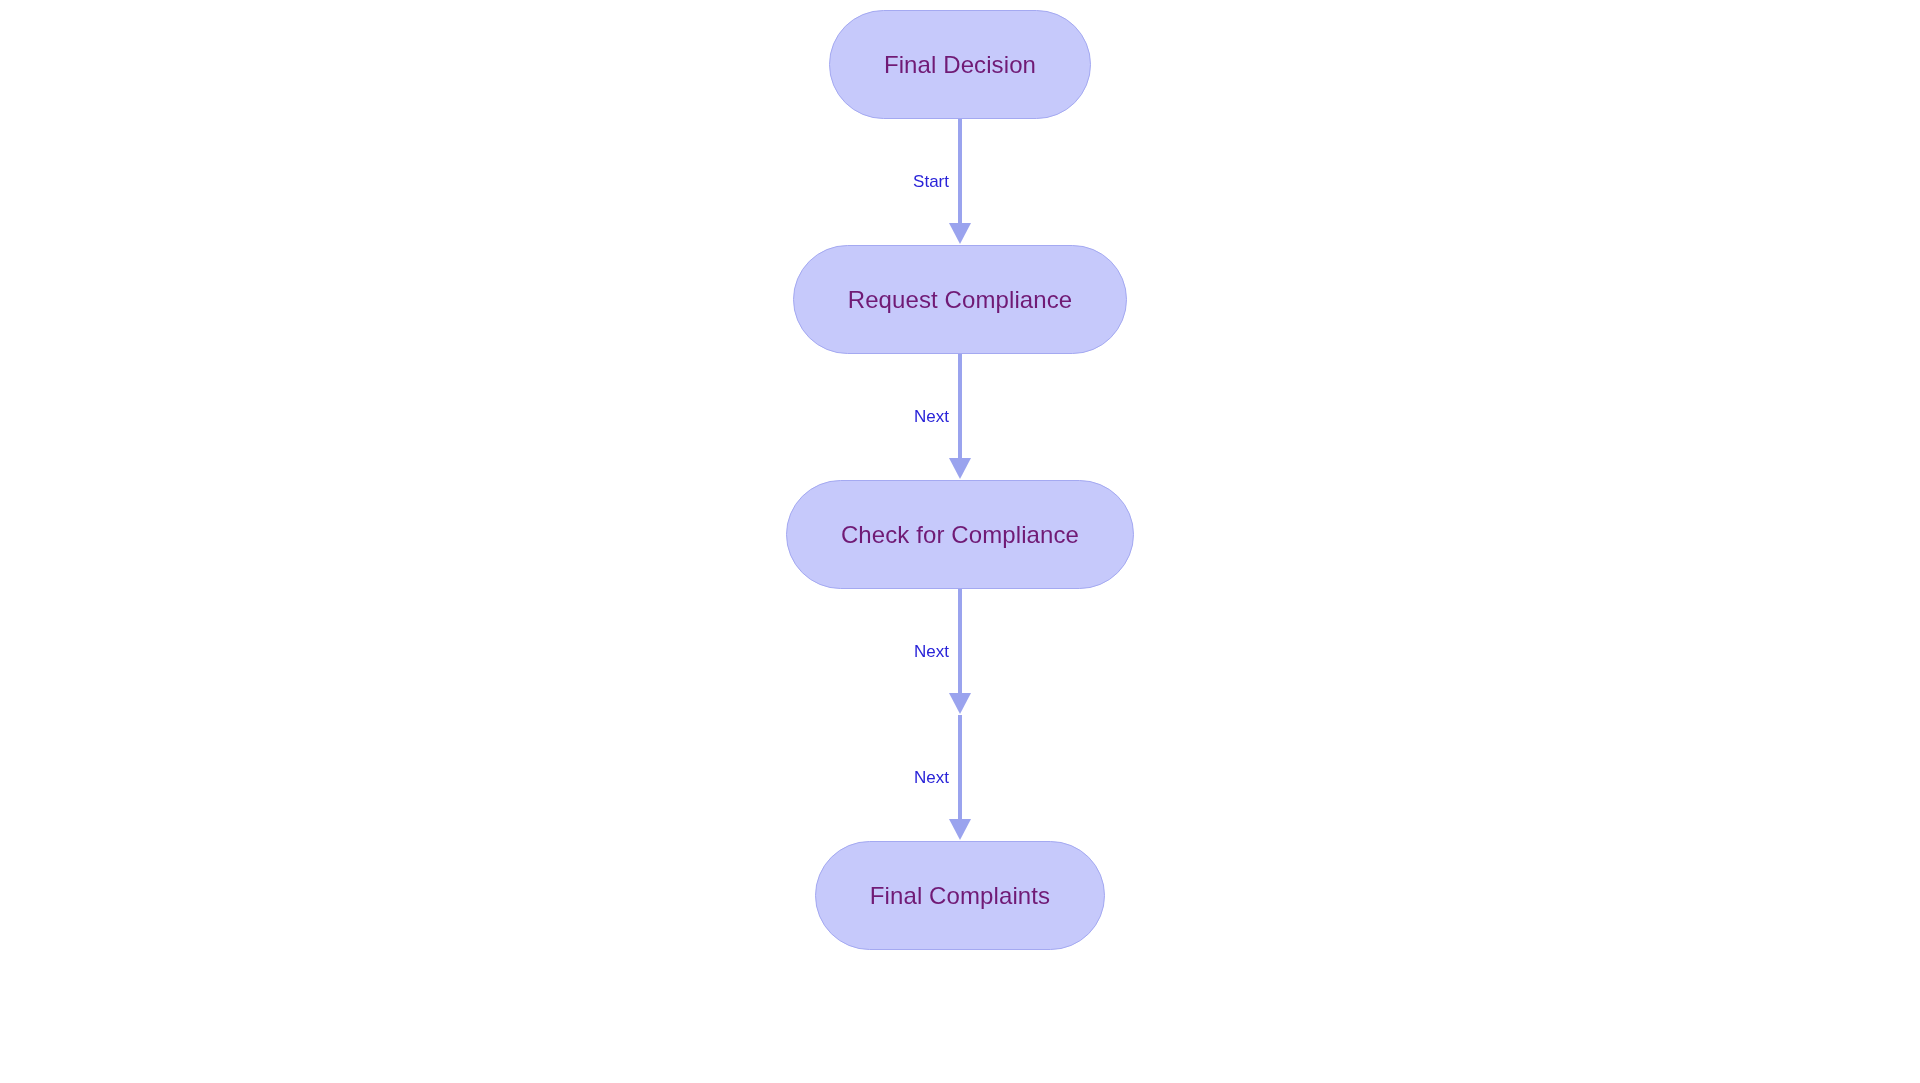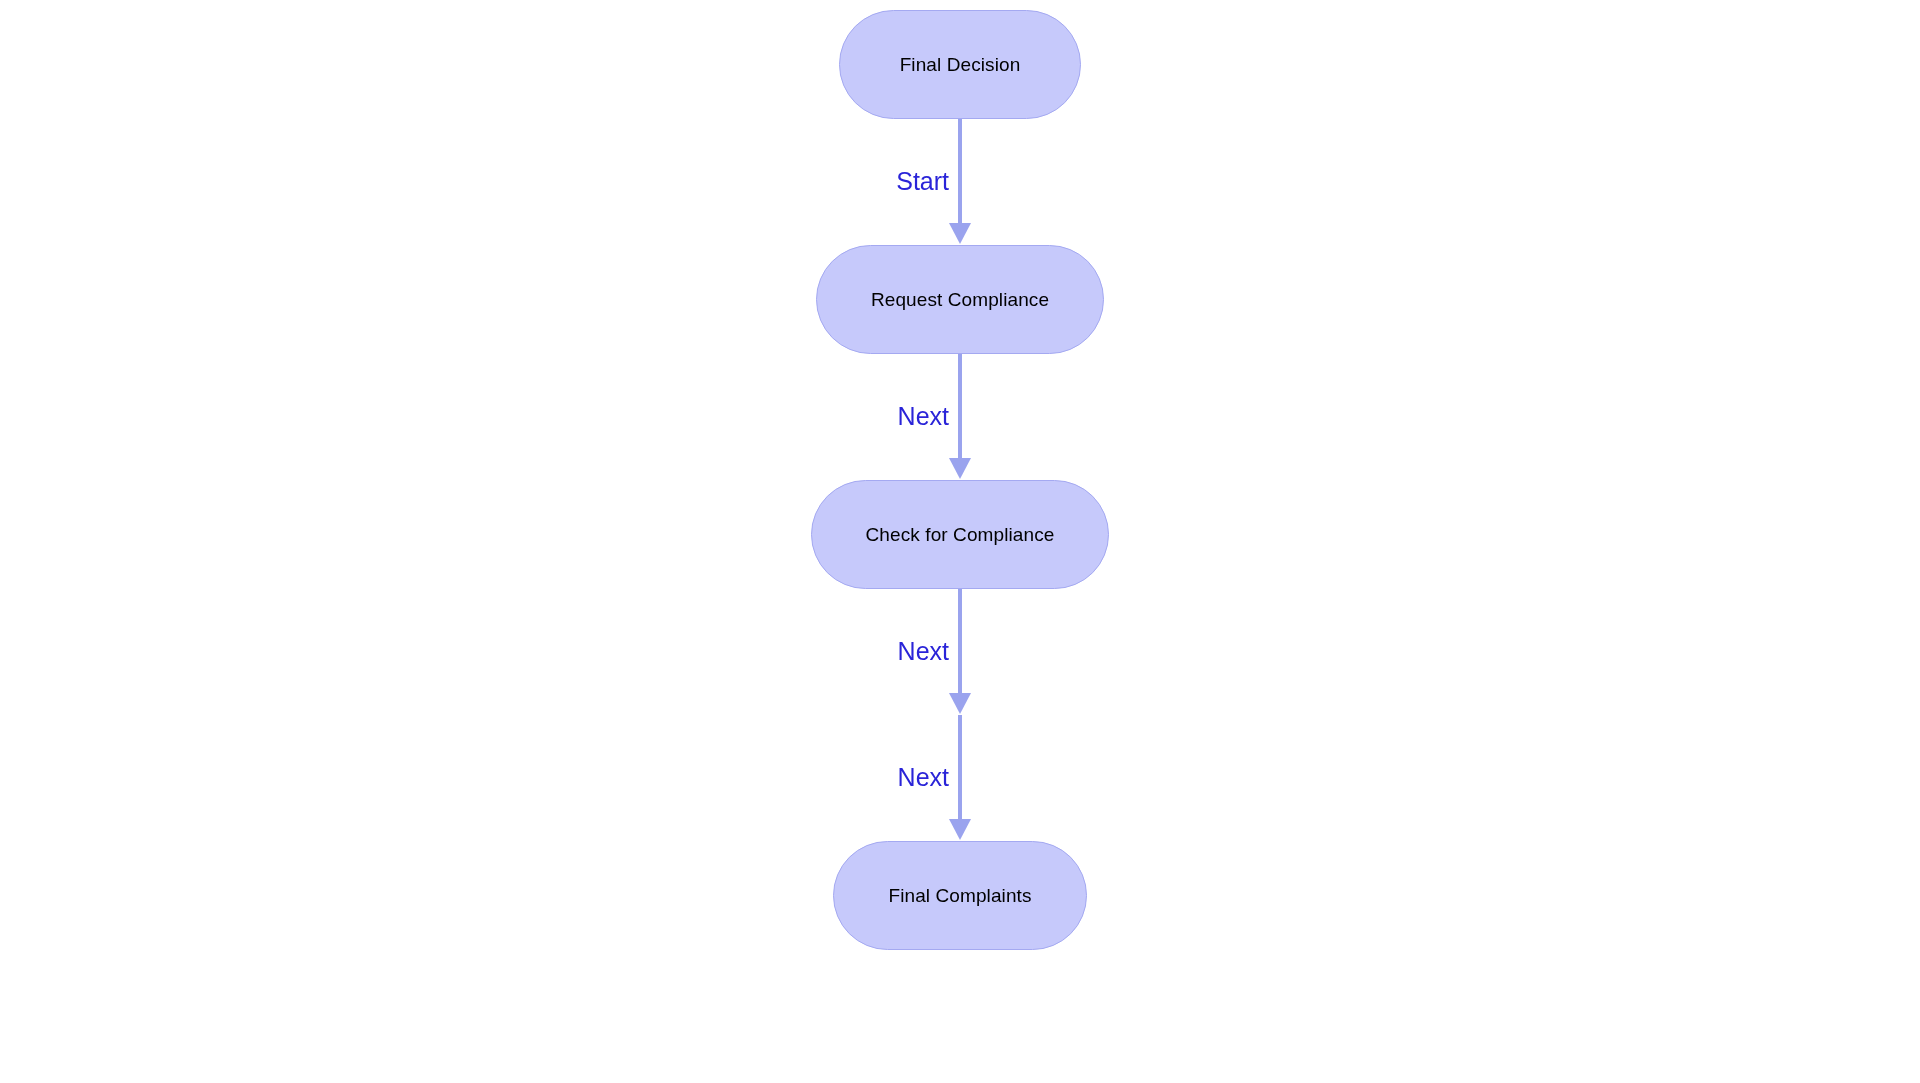--- a/index.html
+++ b/index.html
@@ -41,22 +41,22 @@
     padding: 0 54px;
     display: flex;
     align-items: center;
     justify-content: center;
     background: #c6c9fb;
     border: 1.6px solid #a4a9f1;
     border-radius: 60px;
     flex: 0 0 auto;
   }
   .node-label {
-    color: #000000;
-    font-size: 19px;
+    color: #701a75;
+    font-size: 24px;
     line-height: 1;
     white-space: nowrap;
     letter-spacing: 0.1px;
   }
 
   
   .connector {
     position: relative;
     width: 260px;
     height: 126px;
@@ -83,21 +83,21 @@
     border-right: 11px solid transparent;
     border-top: 21px solid #9aa3ee;
   }
   .connector .conn-label {
     position: absolute;
     left: 50%;
     top: 50%;
     transform: translate(-100%, -50%);
     margin-left: -6px;
     color: #2a24d8;
-    font-size: 25px;
+    font-size: 17px;
     line-height: 1;
     white-space: nowrap;
     background: #ffffff;
     padding: 3px 5px 4px 5px;
   }
 
   
   .top-pad { height: 10px; flex: 0 0 auto; }
 </style>
 </head>

